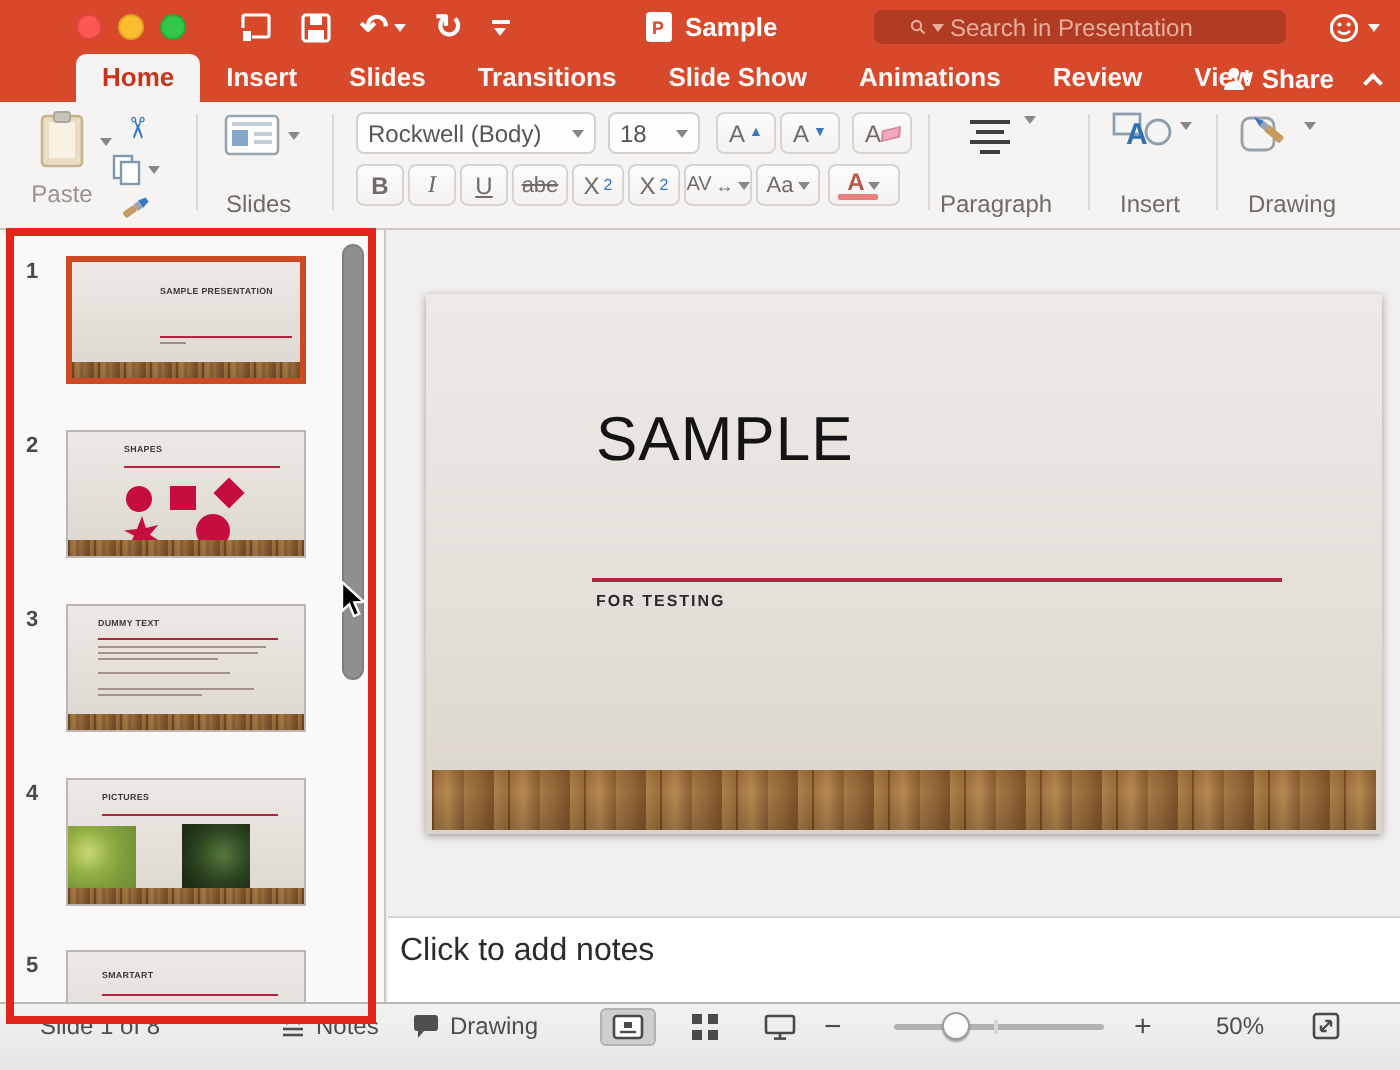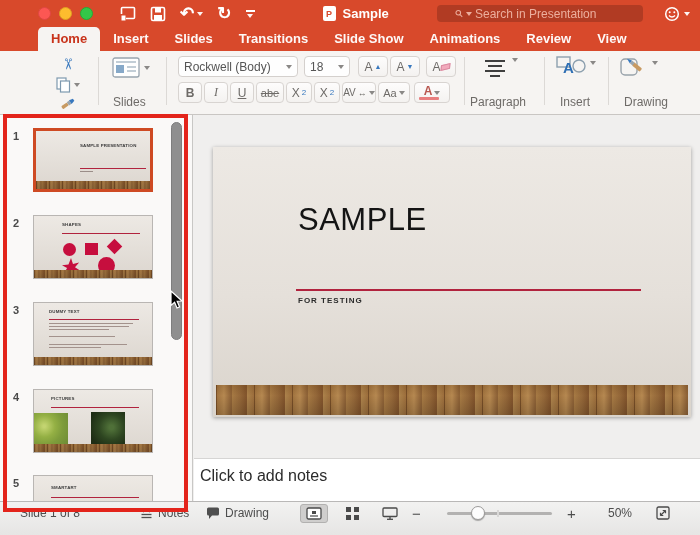--- a/index.html
+++ b/index.html
@@ -143,23 +143,43 @@
 
   <div class="tabsrow">
     <span class="tab active">Home</span>
     <span class="tab">Insert</span>
     <span class="tab">Slides</span>
     <span class="tab">Transitions</span>
     <span class="tab">Slide Show</span>
     <span class="tab">Animations</span>
     <span class="tab">Review</span>
     <span class="tab">View</span>
+    <div class="tabs-right">
+      <span class="share">
+        <svg width="15" height="13" viewBox="0 0 15 13">
+            <circle cx="6" cy="3.5" r="2.6" fill="#FFF"></circle>
+            <path d="M1 12 a5 4.5 0 0 1 10 0 Z" fill="#FFF"></path>
+            <path d="M12.5 2 v5 M10 4.5 h5" stroke="#FFF" stroke-width="1.6"></path>
+          </svg>
+        <span>Share</span>
+      </span>
+      <span class="chev-up"></span>
+    </div>
   </div>
 
   <div class="ribbon">
+    <div class="pastegrp">
+      <svg width="26" height="30" viewBox="0 0 26 30">
+        <rect x="3" y="3" width="20" height="25" rx="2" fill="#EADCC2" stroke="#C7B48E" stroke-width="1.3"></rect>
+        <rect x="6.5" y="6" width="13" height="18" fill="#F7F1E4"></rect>
+        <rect x="9" y="1" width="8" height="5" rx="1.5" fill="#C9C3BA" stroke="#ADA79E" stroke-width="1"></rect>
+      </svg>
+      <span class="caret grey" style="position:absolute;right:-2px;top:14px"></span>
+      <div class="grp-label" style="position:static;color:#979390">Paste</div>
+    </div>
     <div class="editcol">
       <span style="color:#3878BE;font-size:15px;display:inline-block;transform:rotate(90deg)">✂</span>
       <span style="display:flex;align-items:center;gap:3px">
         <svg width="15" height="16" viewBox="0 0 15 16">
             <rect x="1" y="1" width="9" height="11" fill="#FFF" stroke="#7E99AF" stroke-width="1.2"></rect>
             <rect x="4.5" y="4" width="9" height="11" fill="#FFF" stroke="#7E99AF" stroke-width="1.2"></rect>
           </svg>
         <span class="caret grey"></span>
       </span>
       <svg width="16" height="13" viewBox="0 0 16 13">

